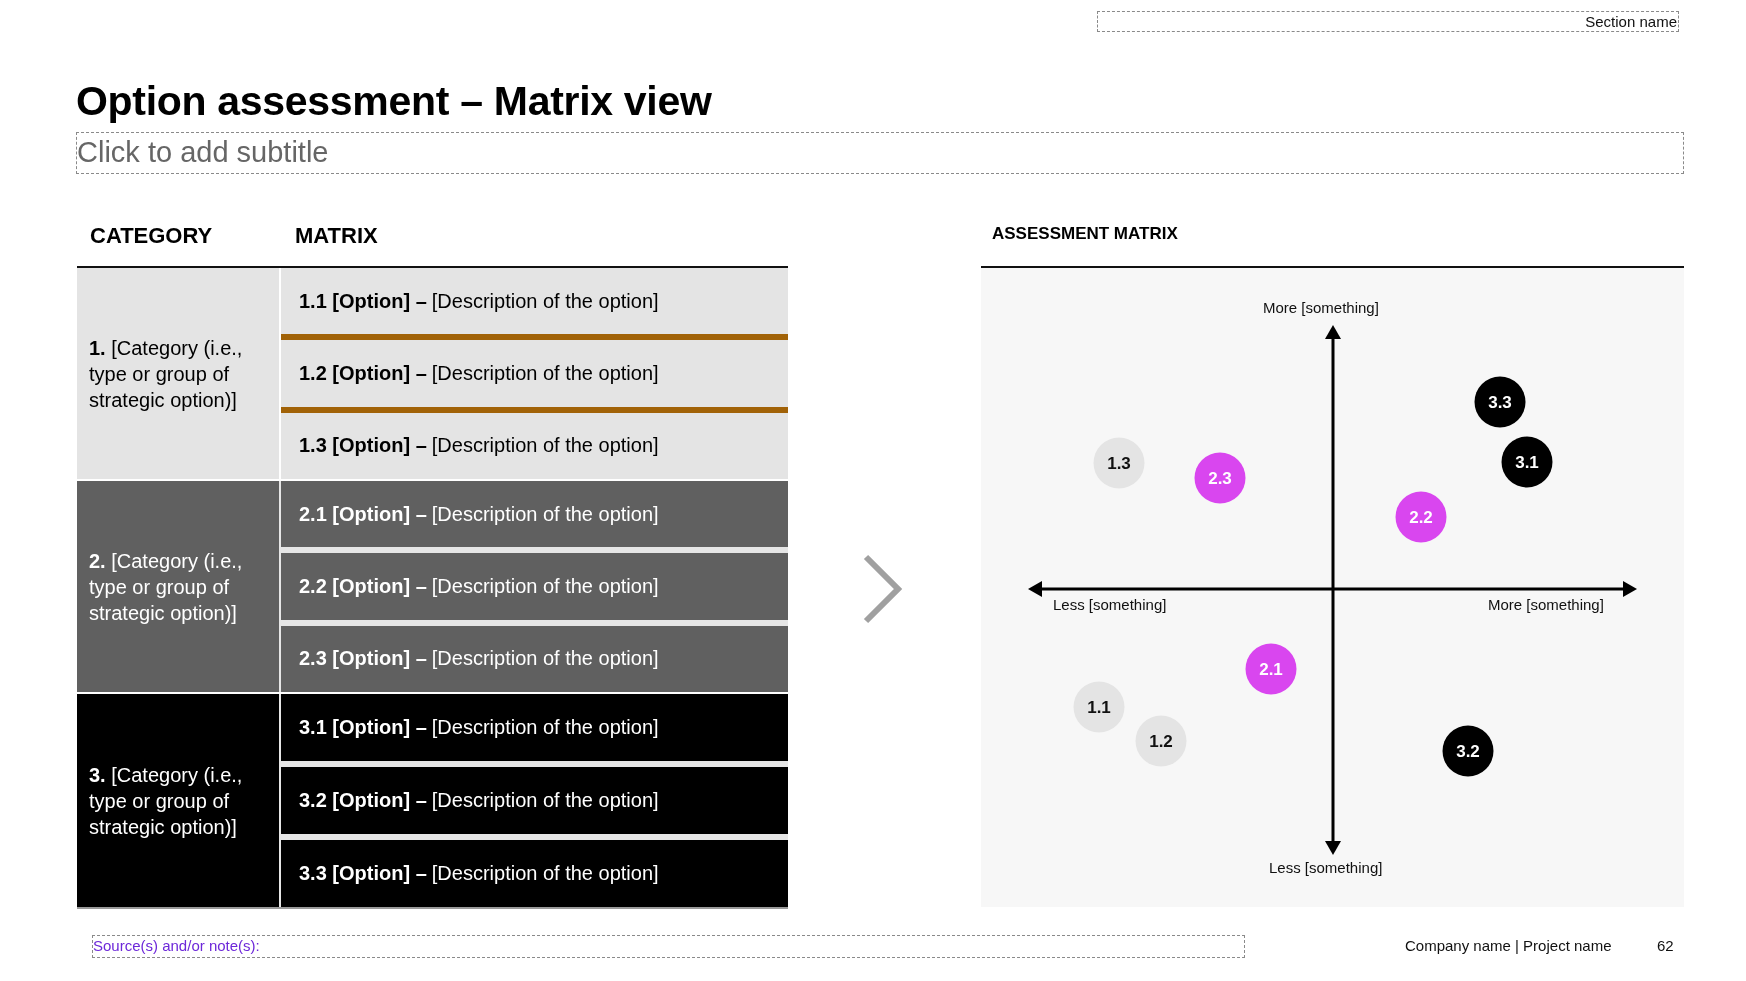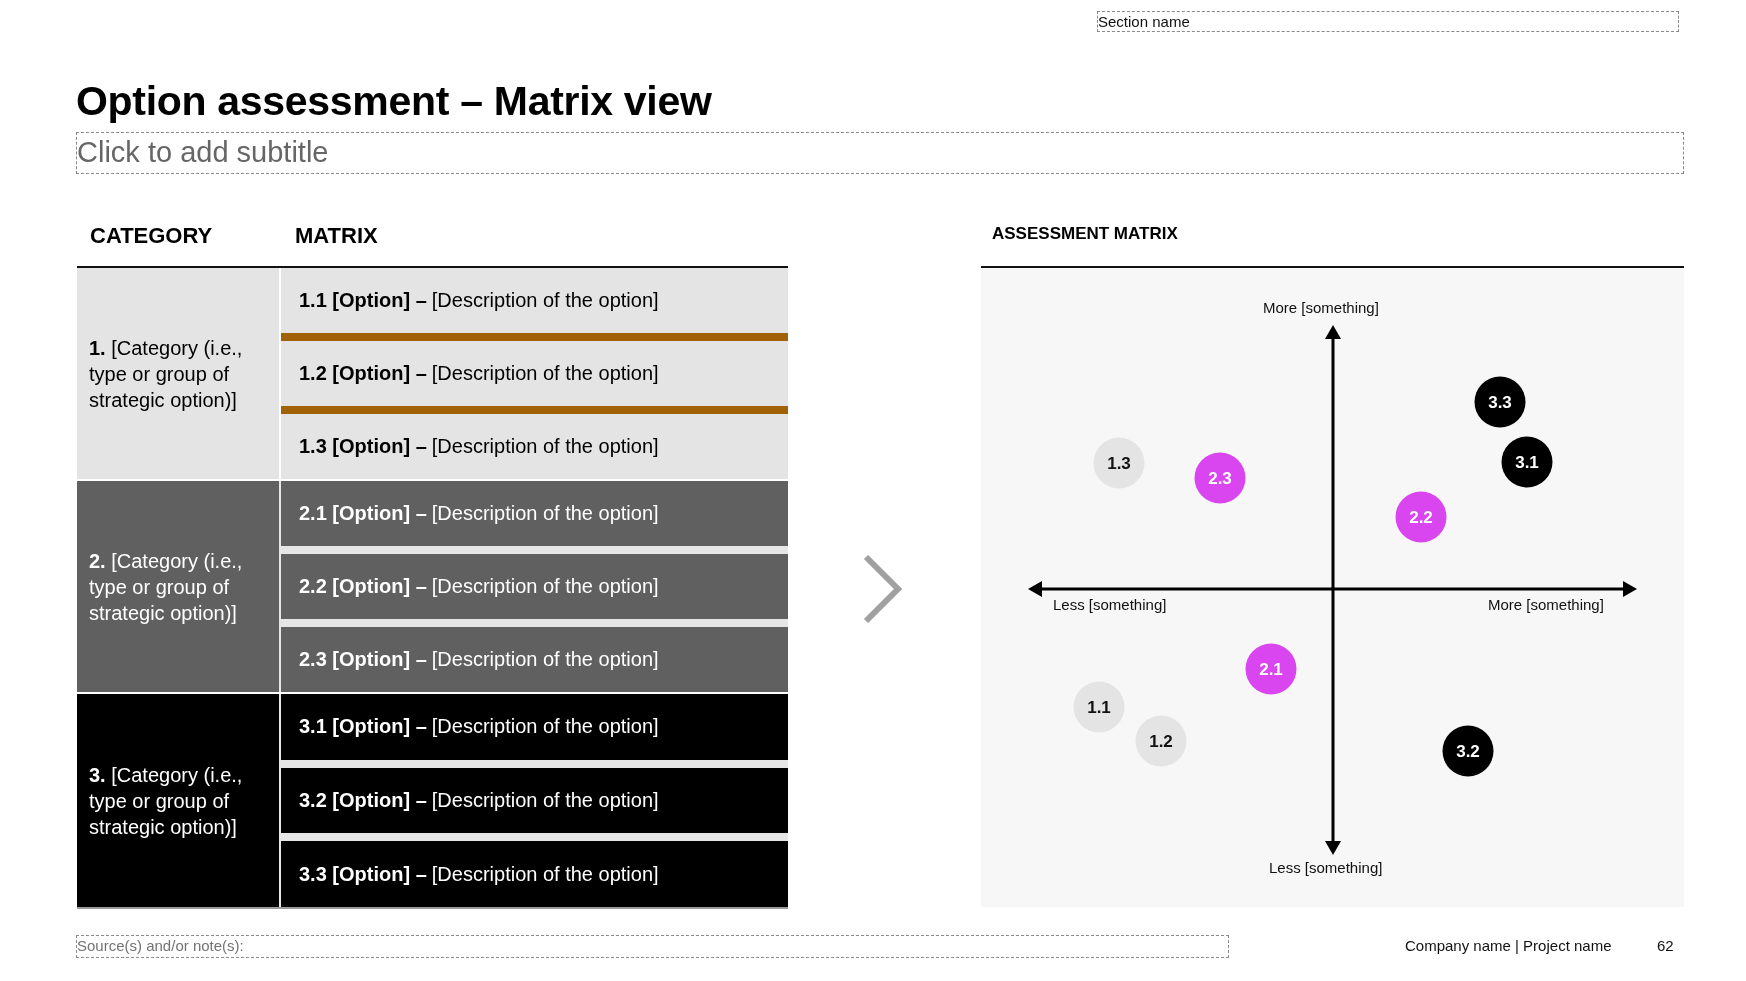--- a/index.html
+++ b/index.html
@@ -1,21 +1,21 @@
 <!DOCTYPE html>
 <html><head>
 <meta charset="utf-8">
 <style>
   * { box-sizing: border-box; margin: 0; padding: 0; }
   html, body { width: 1746px; height: 981px; background: #ffffff; overflow: hidden; }
   body { position: relative; font-family: "Liberation Sans", "DejaVu Sans", sans-serif; color: #000; }
 
   .section-box {
     position: absolute; left: 1097px; top: 11px; width: 582px; height: 21px;
-    border: 1px dashed #8a8a8a; text-align: left; font-size: 15px; line-height: 19px;
+    border: 1px dashed #8a8a8a; text-align: right; font-size: 15px; line-height: 19px;
     padding-right: 1px; color: #111;
   }
   .title {
     position: absolute; left: 76px; top: 78px; font-size: 41px; font-weight: bold;
     letter-spacing: -0.3px; line-height: 46px; white-space: nowrap;
   }
   .subtitle-box {
     position: absolute; left: 76px; top: 132px; width: 1608px; height: 42px;
     border: 1px dashed #8a8a8a; font-size: 29px; color: #666; line-height: 38px; padding-left: 0;
   }
@@ -34,21 +34,21 @@
   .group { position: relative; height: 213px; display: flex; }
   .group + .group { margin-top: 0; }
   .cat-cell {
     width: 204px; height: 100%; padding: 0 12px; display: flex; align-items: center;
     font-size: 20px; line-height: 26px; border-right: 2px solid #fff;
   }
   .cat-cell b { font-weight: bold; }
   .opt-col { flex: 1; display: flex; flex-direction: column; }
   .opt-cell {
     flex: 1; display: flex; align-items: center; padding-left: 18px;
-    font-size: 20px; white-space: nowrap; border-bottom: 8px solid #a16207;
+    font-size: 20px; white-space: nowrap; border-bottom: 6px solid #a16207;
   }
   .opt-cell:last-child { border-bottom: none; }
   .group:not(:last-child) { border-bottom: 2px solid #fff; }
   .opt-cell b { font-weight: bold; margin-right: 5px; }
   .g-light { background: #E4E4E4; color: #000; }
   .g-mid { background: #606060; color: #fff; }
   .g-dark { background: #000; color: #fff; }
   .g-dark .opt-cell, .g-dark .cat-cell { border-color: #e6e6e6; }
   .g-mid .opt-cell, .g-mid .cat-cell { border-color: #e6e6e6; }
   .table-bottom { position: absolute; left: 77px; top: 907px; width: 711px; height: 2px; background: #9a9a9a; }
@@ -66,22 +66,22 @@
   .bubble {
     position: absolute; width: 51px; height: 51px; border-radius: 50%;
     display: flex; align-items: center; justify-content: center;
     font-size: 17px; font-weight: bold; transform: translate(-50%, -50%);
   }
   .b-light { background: #E4E4E4; color: #111; }
   .b-mid { background: #d946ef; color: #fff; }
   .b-dark { background: #000; color: #fff; }
 
   .source-box {
-    position: absolute; left: 76px; top: 935px; width: 1153px; height: 23px;
-    border: 1px dashed #8a8a8a; font-size: 15px; line-height: 20px; color: #737373;
+    position: absolute; left: 92px; top: 935px; width: 1153px; height: 23px;
+    border: 1px dashed #8a8a8a; font-size: 15px; line-height: 20px; color: #6d28d9;
   }
   .footer-company { position: absolute; left: 1405px; top: 937px; font-size: 15px; line-height: 18px; color: #111; white-space: nowrap; }
   .footer-page { position: absolute; left: 1657px; top: 937px; font-size: 15px; line-height: 18px; color: #111; }
 </style>
 </head>
 <body>
 
 <div class="section-box">
   <span>Section name</span>
 </div>

